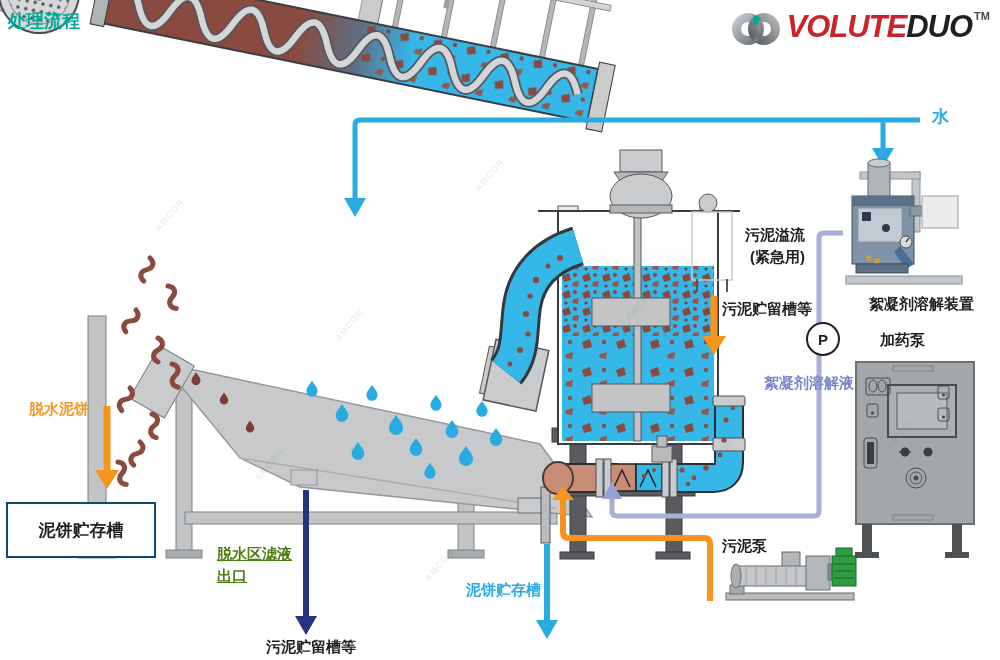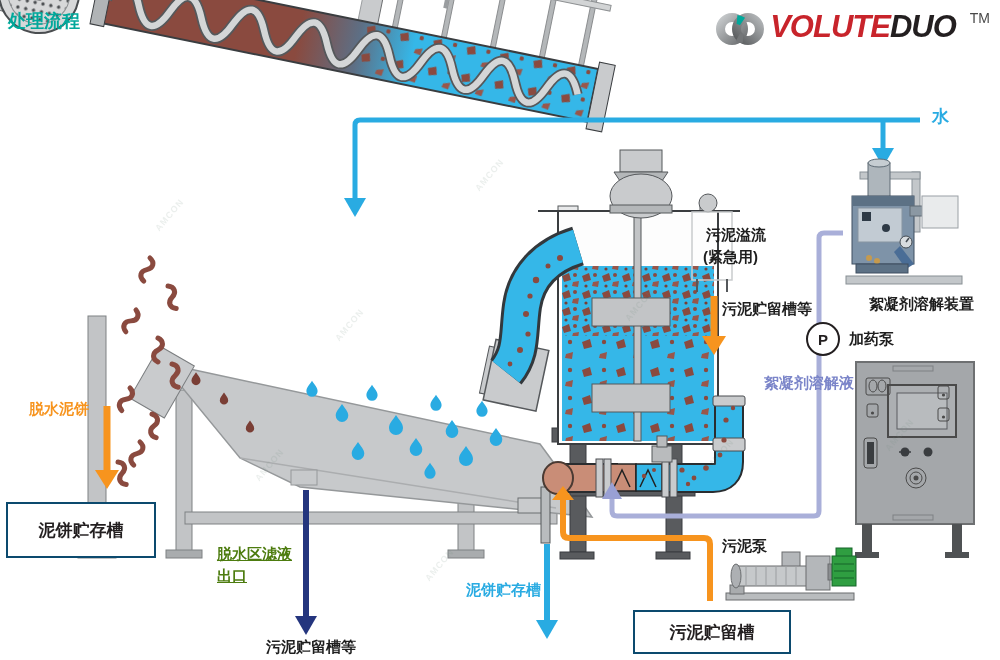--- a/index.html
+++ b/index.html
@@ -14,21 +14,21 @@
   .peri{color:#7B85C9;}
   .obox{position:absolute;border:2px solid #0c4a6e;background:#fff;display:flex;
         align-items:center;justify-content:center;font-weight:bold;font-size:17px;color:#231F20;}
   .pcircle{position:absolute;left:806px;top:322px;width:30px;height:30px;border:2px solid #231F20;
         border-radius:50%;background:#fff;display:flex;align-items:center;justify-content:center;
         font-weight:bold;font-size:15px;color:#231F20;z-index:6;}
   .logo{position:absolute;right:10px;top:8px;display:flex;align-items:flex-start;z-index:5;}
   .brand{font-style:italic;font-weight:bold;font-size:31px;letter-spacing:-1px;line-height:38px;text-align:right;}
   .brand-red{color:#C8242B;}
   .brand-dark{color:#231F20;}
-  .tm{font-size:14px;font-weight:normal;color:#4a4a4a;margin-top:2px;margin-left:14px;font-style:normal;}
+  .tm{font-size:11px;font-weight:bold;color:#4a4a4a;margin-top:2px;margin-left:2px;font-style:normal;}
   .wm{position:absolute;font-size:9px;letter-spacing:1px;color:rgba(110,140,125,0.14);
       transform:rotate(-50deg);font-weight:bold;z-index:4;}
   .z5{z-index:5;}
 </style>
 </head>
 <body>
 
 <div id="stage">
 
   <svg width="1000" height="660" viewBox="0 0 1000 660">
@@ -365,51 +365,50 @@
       <path d="M 23 11.5 A 11.5 11.5 0 0 1 28.5 13.5" fill="none" stroke="#00A89B" stroke-width="9"></path>
       <path d="M 29 30.5 A 11.5 11.5 0 0 1 24 29" fill="none" stroke="#737678" stroke-width="9"></path>
     </svg>
     <span class="brand brand-red">VOLUTE</span>
       <span class="brand brand-dark">DUO</span>
       <span class="tm">TM</span>
   </div>
 
   <div class="lbl cyan z5" style="left:932px;top:105px;font-size:17px;">水</div>
 
-  <div class="lbl z5" style="left:706px;top:224px;">
+  <div class="lbl z5" style="left:745px;top:224px;text-align:right;">
     <div>污泥溢流</div>
     <div style="margin-left:-3px;">(紧急用)</div>
   </div>
 
   <div class="lbl z5" style="left:722px;top:298px;">污泥贮留槽等</div>
 
   <div class="lbl peri z5" style="left:764px;top:372px;">絮凝剂溶解液</div>
 
   <div class="lbl z5" style="left:869px;top:293px;">絮凝剂溶解装置</div>
 
-  <div class="lbl z5" style="left:849px;top:329px;font-family:Liberation Serif, serif;">加药泵</div>
+  <div class="lbl z5" style="left:880px;top:329px;">加药泵</div>
 
   <div class="pcircle">P</div>
 
   <div class="lbl orange z5" style="left:29px;top:398px;">脱水泥饼</div>
 
   <div class="obox z5" style="left:6px;top:502px;width:146px;height:52px;">泥饼贮存槽</div>
 
   <div class="lbl navy z5" style="left:217px;top:543px;">
     <div>脱水区滤液</div>
     <div>出口</div>
   </div>
 
   <div class="lbl z5" style="left:266px;top:636px;">污泥贮留槽等</div>
 
   <div class="lbl cyan z5" style="left:466px;top:579px;">泥饼贮存槽</div>
 
   <div class="lbl z5" style="left:722px;top:535px;">污泥泵</div>
 
-  <div class="obox z5" style="left:633px;top:610px;width:154px;height:40px;">污泥贮留槽</div>
 
   <div class="wm" style="left:150px;top:210px;">AMCON</div>
   <div class="wm" style="left:330px;top:320px;">AMCON</div>
   <div class="wm" style="left:470px;top:170px;">AMCON</div>
   <div class="wm" style="left:250px;top:460px;">AMCON</div>
   <div class="wm" style="left:620px;top:300px;">AMCON</div>
   <div class="wm" style="left:700px;top:450px;">AMCON</div>
   <div class="wm" style="left:880px;top:430px;">AMCON</div>
   <div class="wm" style="left:420px;top:560px;">AMCON</div>
 

